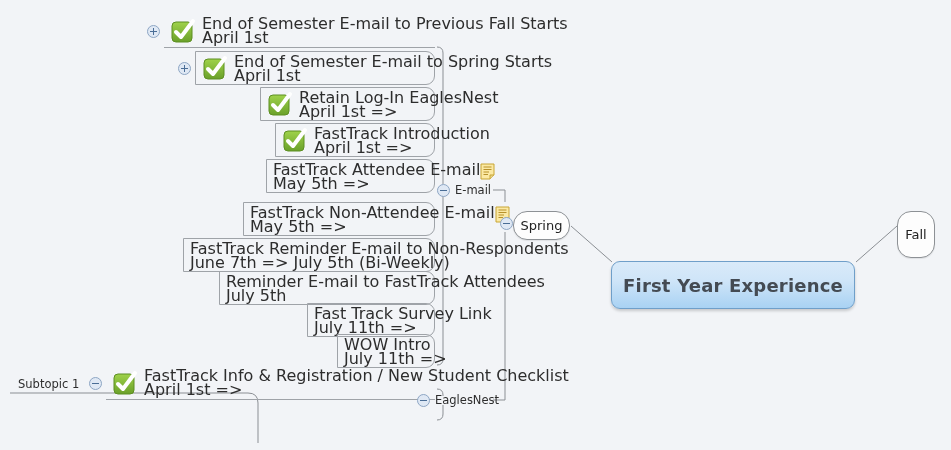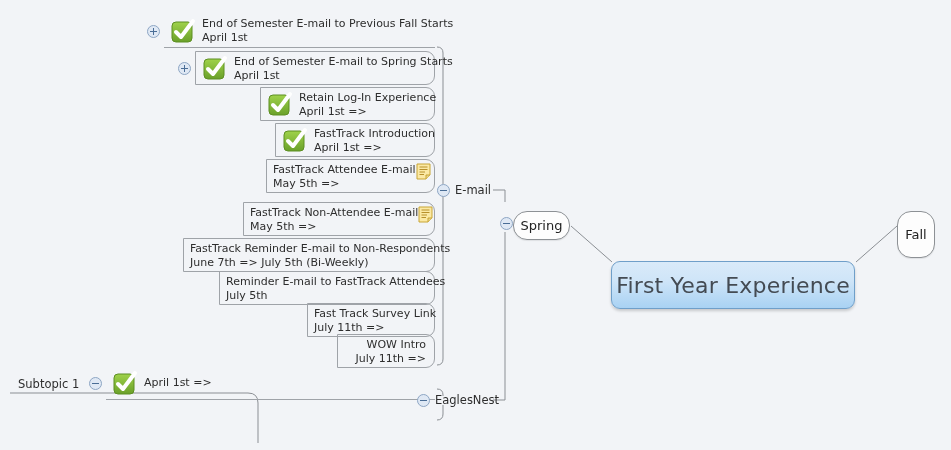--- a/index.html
+++ b/index.html
@@ -30,21 +30,21 @@
   .plainline{
     border:0;border-bottom:0;
     background:transparent;
     display:flex;align-items:center;
     padding:3px 8px 3px 6px;
     box-sizing:border-box;
   }
 
   .txt{
     color:#2d2d2d;
-    font-size:11px;
+    font-size:16px;
     line-height:14px;
     white-space:nowrap;
   }
   .txt .l2{display:block;}
 
   
   .chk{
     width:26px;height:26px;flex:0 0 26px;margin-right:6px;position:relative;
   }
   .chk svg{display:block;}
@@ -82,21 +82,21 @@
   .central{
     position:absolute;
     border:1px solid #6f9fc9;
     border-radius:9px;
     background:linear-gradient(to bottom,#d9eaf9 0%,#cfe5f8 40%,#a9d2f3 100%);
     display:flex;align-items:center;justify-content:center;
     box-shadow:0 2px 3px rgba(0,0,0,.18);
     box-sizing:border-box;
   }
   .central span{
-    color:#444b53;font-size:22px;font-weight:normal;letter-spacing:.2px;
+    color:#444b53;font-size:18px;font-weight:bold;letter-spacing:.2px;
   }
 
   
   .branchlabel{
     position:absolute;color:#2d2d2d;font-size:11.5px;white-space:nowrap;
   }
 </style>
 </head>
 <body style="background: rgb(242, 244, 247);">
 
@@ -162,21 +162,21 @@
   </div>
 
   <div class="node topic" style="left:260px;top:87px;width:175px;height:34px;">
     <span class="chk">
       <svg width="26" height="26" viewBox="0 0 26 26">
         <rect x="2" y="4" width="20" height="20" rx="4" fill="url(#g1)" stroke="#5d8f22"></rect>
         <path d="M6 14 L11 19 L23 3" stroke="#ffffff" stroke-width="4" fill="none" stroke-linecap="round" stroke-linejoin="round"></path>
       </svg>
     </span>
     <span class="txt">
-      <span>Retain Log-In Experience</span>
+      <span>Retain Log-In EaglesNest</span>
       <span class="l2">April 1st =&gt;</span>
     </span>
   </div>
 
   <div class="node topic" style="left:275px;top:123px;width:160px;height:34px;">
     <span class="chk">
       <svg width="26" height="26" viewBox="0 0 26 26">
         <rect x="2" y="4" width="20" height="20" rx="4" fill="url(#g1)" stroke="#5d8f22"></rect>
         <path d="M6 14 L11 19 L23 3" stroke="#ffffff" stroke-width="4" fill="none" stroke-linecap="round" stroke-linejoin="round"></path>
       </svg>
@@ -254,20 +254,21 @@
   </div>
 
   <div class="node plainline" style="left:106px;top:366px;width:329px;height:34px;border-bottom:1px solid #9fa3a8;">
     <span class="chk">
       <svg width="26" height="26" viewBox="0 0 26 26">
         <rect x="2" y="4" width="20" height="20" rx="4" fill="url(#g1)" stroke="#5d8f22"></rect>
         <path d="M6 14 L11 19 L23 3" stroke="#ffffff" stroke-width="4" fill="none" stroke-linecap="round" stroke-linejoin="round"></path>
       </svg>
     </span>
     <span class="txt">
+      <span>FastTrack Info &amp; Registration / New Student Checklist</span>
       <span class="l2">April 1st =&gt;</span>
     </span>
   </div>
   <div class="pm" style="left:89px;top:377px;">
     <i class="h"></i>
   </div>
 
 
   <div class="pm" style="left:437px;top:184px;">
     <i class="h"></i>

